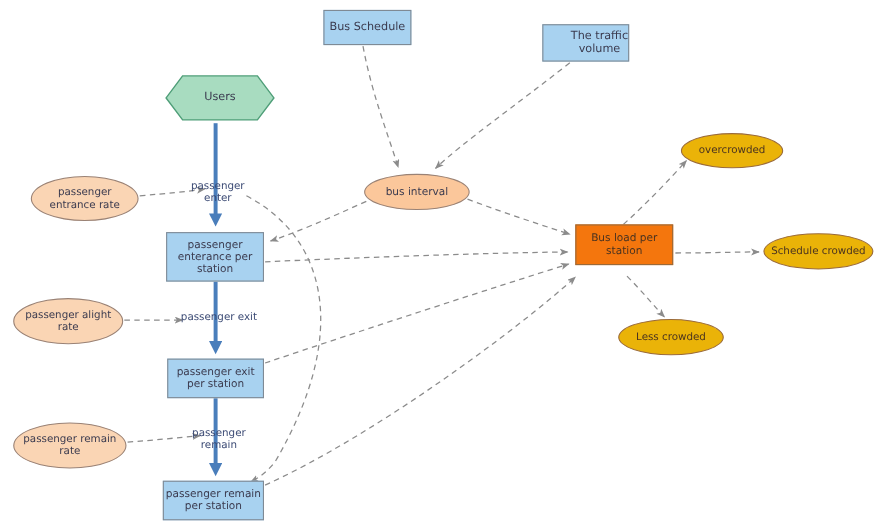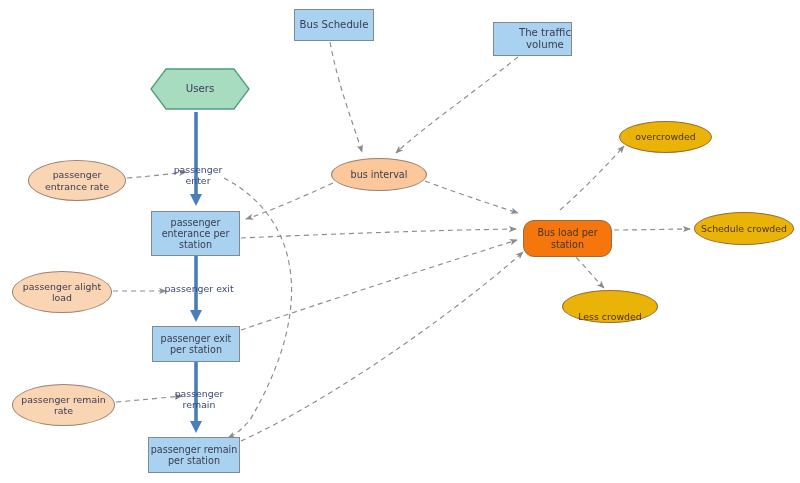--- a/index.html
+++ b/index.html
@@ -167,21 +167,21 @@
     <span>bus interval</span>
   </div>
 
   <div class="node node-ellipse" style="left:28px; top:160px; width:98px; height:41px;">
     <span>passenger
 entrance rate</span>
   </div>
 
   <div class="node node-ellipse" style="left:12px; top:271px; width:100px; height:42px;">
     <span>passenger alight
-load</span>
+rate</span>
   </div>
 
   <div class="node node-ellipse" style="left:12px; top:384px; width:103px; height:42px;">
     <span>passenger remain
 rate</span>
   </div>
 
   <div class="node node-box" style="left:151px; top:211px; width:89px; height:45px;">
     <span>passenger
 enterance per
@@ -191,34 +191,34 @@
   <div class="node node-box" style="left:152px; top:326px; width:88px; height:36px;">
     <span>passenger exit
 per station</span>
   </div>
 
   <div class="node node-box" style="left:148px; top:437px; width:92px; height:36px;">
     <span>passenger remain
 per station</span>
   </div>
 
-  <div class="node node-orange-box" style="left:523px; top:220px; width:89px; height:37px;border-radius:11px;">
+  <div class="node node-orange-box" style="left:523px; top:204px; width:89px; height:37px;">
     <span>Bus load per
 station</span>
   </div>
 
   <div class="node node-orange-ellipse" style="left:619px; top:121px; width:93px; height:32px;">
     <span>overcrowded</span>
   </div>
 
   <div class="node node-orange-ellipse" style="left:694px; top:212px; width:100px; height:33px;">
     <span>Schedule crowded</span>
   </div>
 
-  <div class="node node-orange-ellipse" style="left:562px; top:290px; width:96px; height:33px;align-items:flex-end;">
+  <div class="node node-orange-ellipse" style="left:562px; top:290px; width:96px; height:33px;">
     <span>Less crowded</span>
   </div>
 
   <div class="edge-label" style="left:170px; top:164px; width:56px;">passenger
 enter</div>
 
   <div class="edge-label" style="left:156px; top:283px; width:86px;">passenger exit</div>
 
   <div class="edge-label" style="left:170px; top:388px; width:58px;">passenger
 remain</div>

